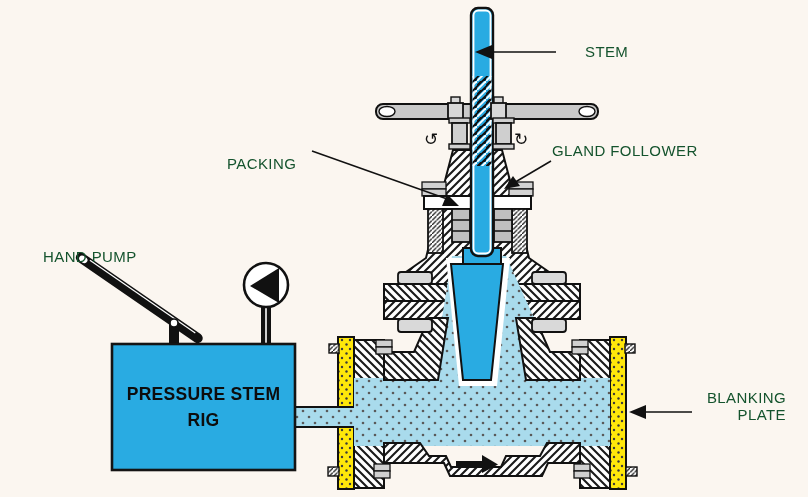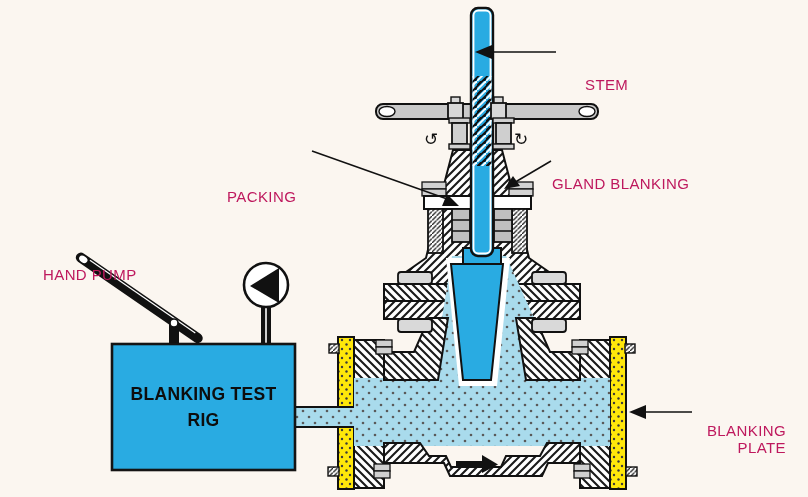--- a/index.html
+++ b/index.html
@@ -8,24 +8,23 @@
     width:808px;height:497px;
     background:#FBF6F0;
     overflow:hidden;
     font-family:"Liberation Sans",sans-serif;
   }
   .stage svg{position:absolute;left:0;top:0;}
   .lbl{
     position:absolute;
     font-size:15px;
     line-height:1.15;
-    color:#be185d;
+    color:#14532d;
     letter-spacing:.4px;
     white-space:nowrap;
-    margin-top:33px;
   }
   .lbl.wrap{white-space:normal;text-align:right;}
   .rig-text{
     position:absolute;
     left:112px;top:344px;width:183px;height:126px;
     display:flex;flex-direction:column;align-items:center;justify-content:center;
     font-weight:bold;font-size:17.5px;line-height:1.5;
     color:#0d0d0d;letter-spacing:.3px;
   }
 </style>
@@ -213,22 +212,22 @@
     </g>
     <g>
       <line x1="692" y1="412" x2="645" y2="412"></line>
       <polygon points="629,412 646,405 646,419" fill="#111" stroke="none"></polygon>
     </g>
   </g>
 </svg>
 
 <div class="lbl" style="left:585px;top:43px;">STEM</div>
 <div class="lbl" style="left:227px;top:155px;">PACKING</div>
-<div class="lbl" style="left:552px;top:142px;">GLAND BLANKING</div>
-<div class="lbl" style="left:43px;top:233px;text-align:center;">HAND PUMP</div>
+<div class="lbl" style="left:552px;top:142px;">GLAND FOLLOWER</div>
+<div class="lbl" style="left:43px;top:248px;text-align:center;">HAND PUMP</div>
 <div class="lbl wrap" style="left:682px;top:389px;width:104px;">BLANKING PLATE</div>
 
 <div class="rig-text">
-  <span>BLANKING TEST</span>
+  <span>PRESSURE STEM</span>
   <span>RIG</span>
 </div>
 
 </div>
 
 </body></html>

